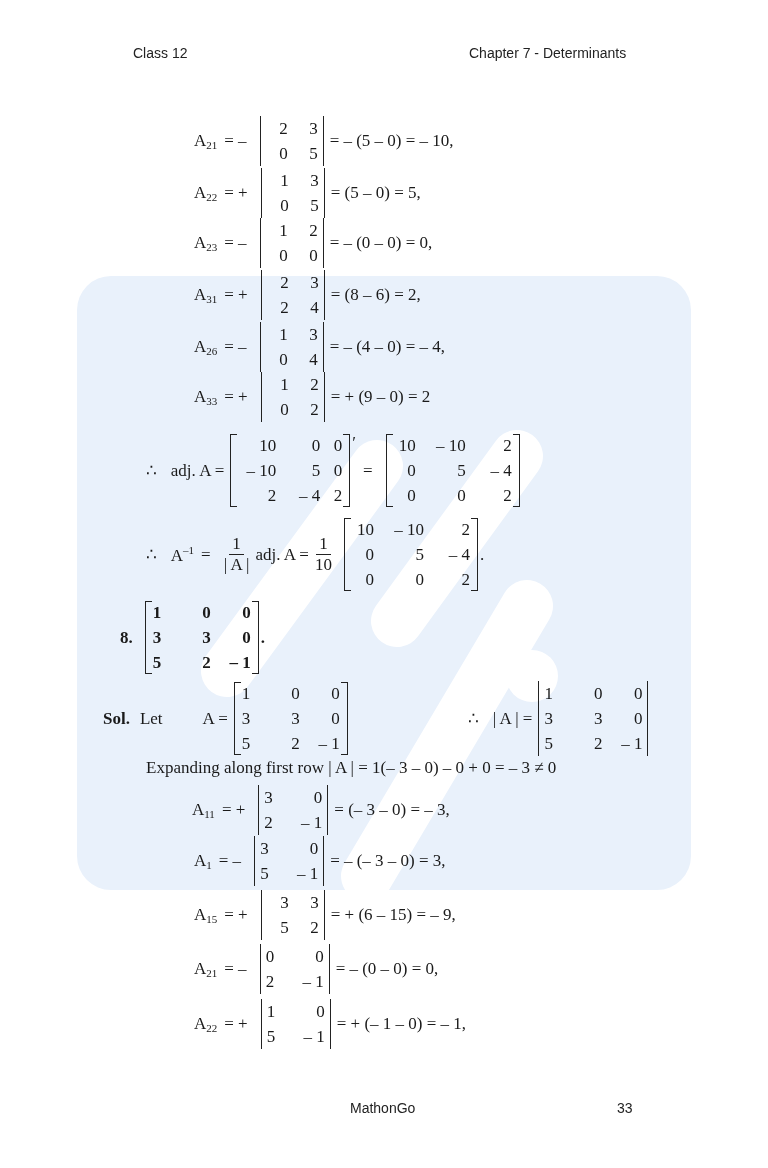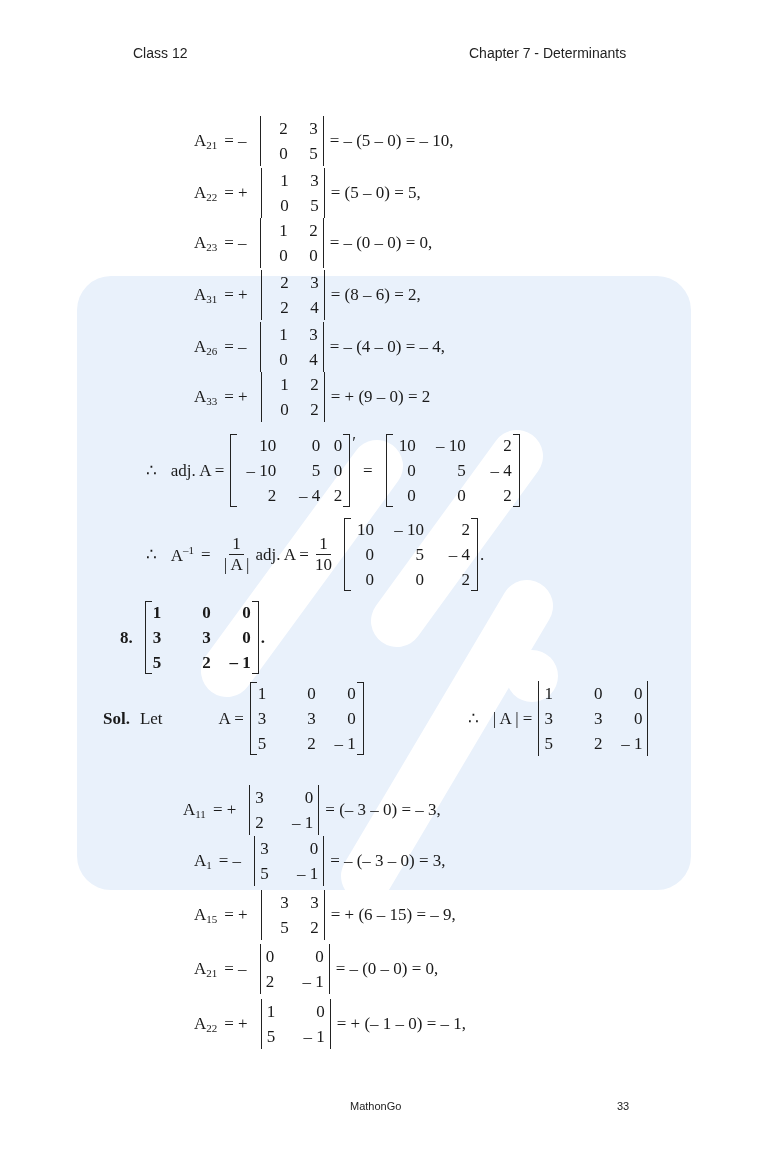--- a/index.html
+++ b/index.html
@@ -7,21 +7,21 @@
     width:768px; height:1168px; position:relative; overflow:hidden;
     background:#ffffff; color:#1a1a1a;
     font-family:"Liberation Serif","DejaVu Serif",serif;
   }
   .hdr {
     position:absolute; top:45px; font-family:"Liberation Sans",sans-serif;
     font-size:14px; color:#222;
   }
   .ftr {
     position:absolute; top:1100px; font-family:"Liberation Sans",sans-serif;
-    font-size:11px; color:#222;
+    font-size:14px; color:#222;
   }
   
   .wm {
     position:absolute; left:77px; top:276px; width:614px; height:614px;
     border-radius:34px; background:#e9f1fb; z-index:0; overflow:hidden;
   }
   .wm svg { position:absolute; left:0; top:0; }
   .content { position:absolute; left:0; top:0; width:768px; height:1168px; z-index:1; }
 
   .eq { position:absolute; display:flex; align-items:center; font-size:17px; white-space:nowrap; }
@@ -203,21 +203,21 @@
         <span class="c">0</span>
       <span class="c" style="text-align:left">5</span>
         <span class="c">2</span>
         <span class="c">– 1</span>
     </span>
     <span style="margin-left:-4px">.</span>
   </div>
 
   <div class="eq" style="left:103px; top:681px">
     <span class="bold" style="margin-right:10px">Sol.</span>
-    <span style="margin-right:56px">Let</span>
+    <span style="margin-right:40px">Let</span>
     <span>A =</span>
     <span class="mat c3s">
       <span class="c" style="text-align:left">1</span>
         <span class="c">0</span>
         <span class="c">0</span>
       <span class="c" style="text-align:left">3</span>
         <span class="c">3</span>
         <span class="c">0</span>
       <span class="c" style="text-align:left">5</span>
         <span class="c">2</span>
@@ -232,22 +232,23 @@
         <span class="c">0</span>
         <span class="c">0</span>
       <span class="c" style="text-align:left">3</span>
         <span class="c">3</span>
         <span class="c">0</span>
       <span class="c" style="text-align:left">5</span>
         <span class="c">2</span>
         <span class="c">– 1</span>
     </span>
   </div>
-
-  <div class="eq" style="left:183px; top:785px">
+  <div class="eq" style="left:146px; top:758px">Expanding along first row | A | = 1(– 3 – 0) – 0 + 0 = – 3 ≠ 0</div>
+
+  <div class="eq" style="left:192px; top:785px">
     <span class="lbl"><span>A</span><sub>11</sub></span>
     <span class="op">=  +</span>
     <span class="det c2w">
       <span style="text-align:left">3</span>
         <span class="c">0</span>
       <span style="text-align:left">2</span>
         <span class="c">– 1</span>
     </span>
     <span>= (– 3 – 0) = – 3,</span>
   </div>

